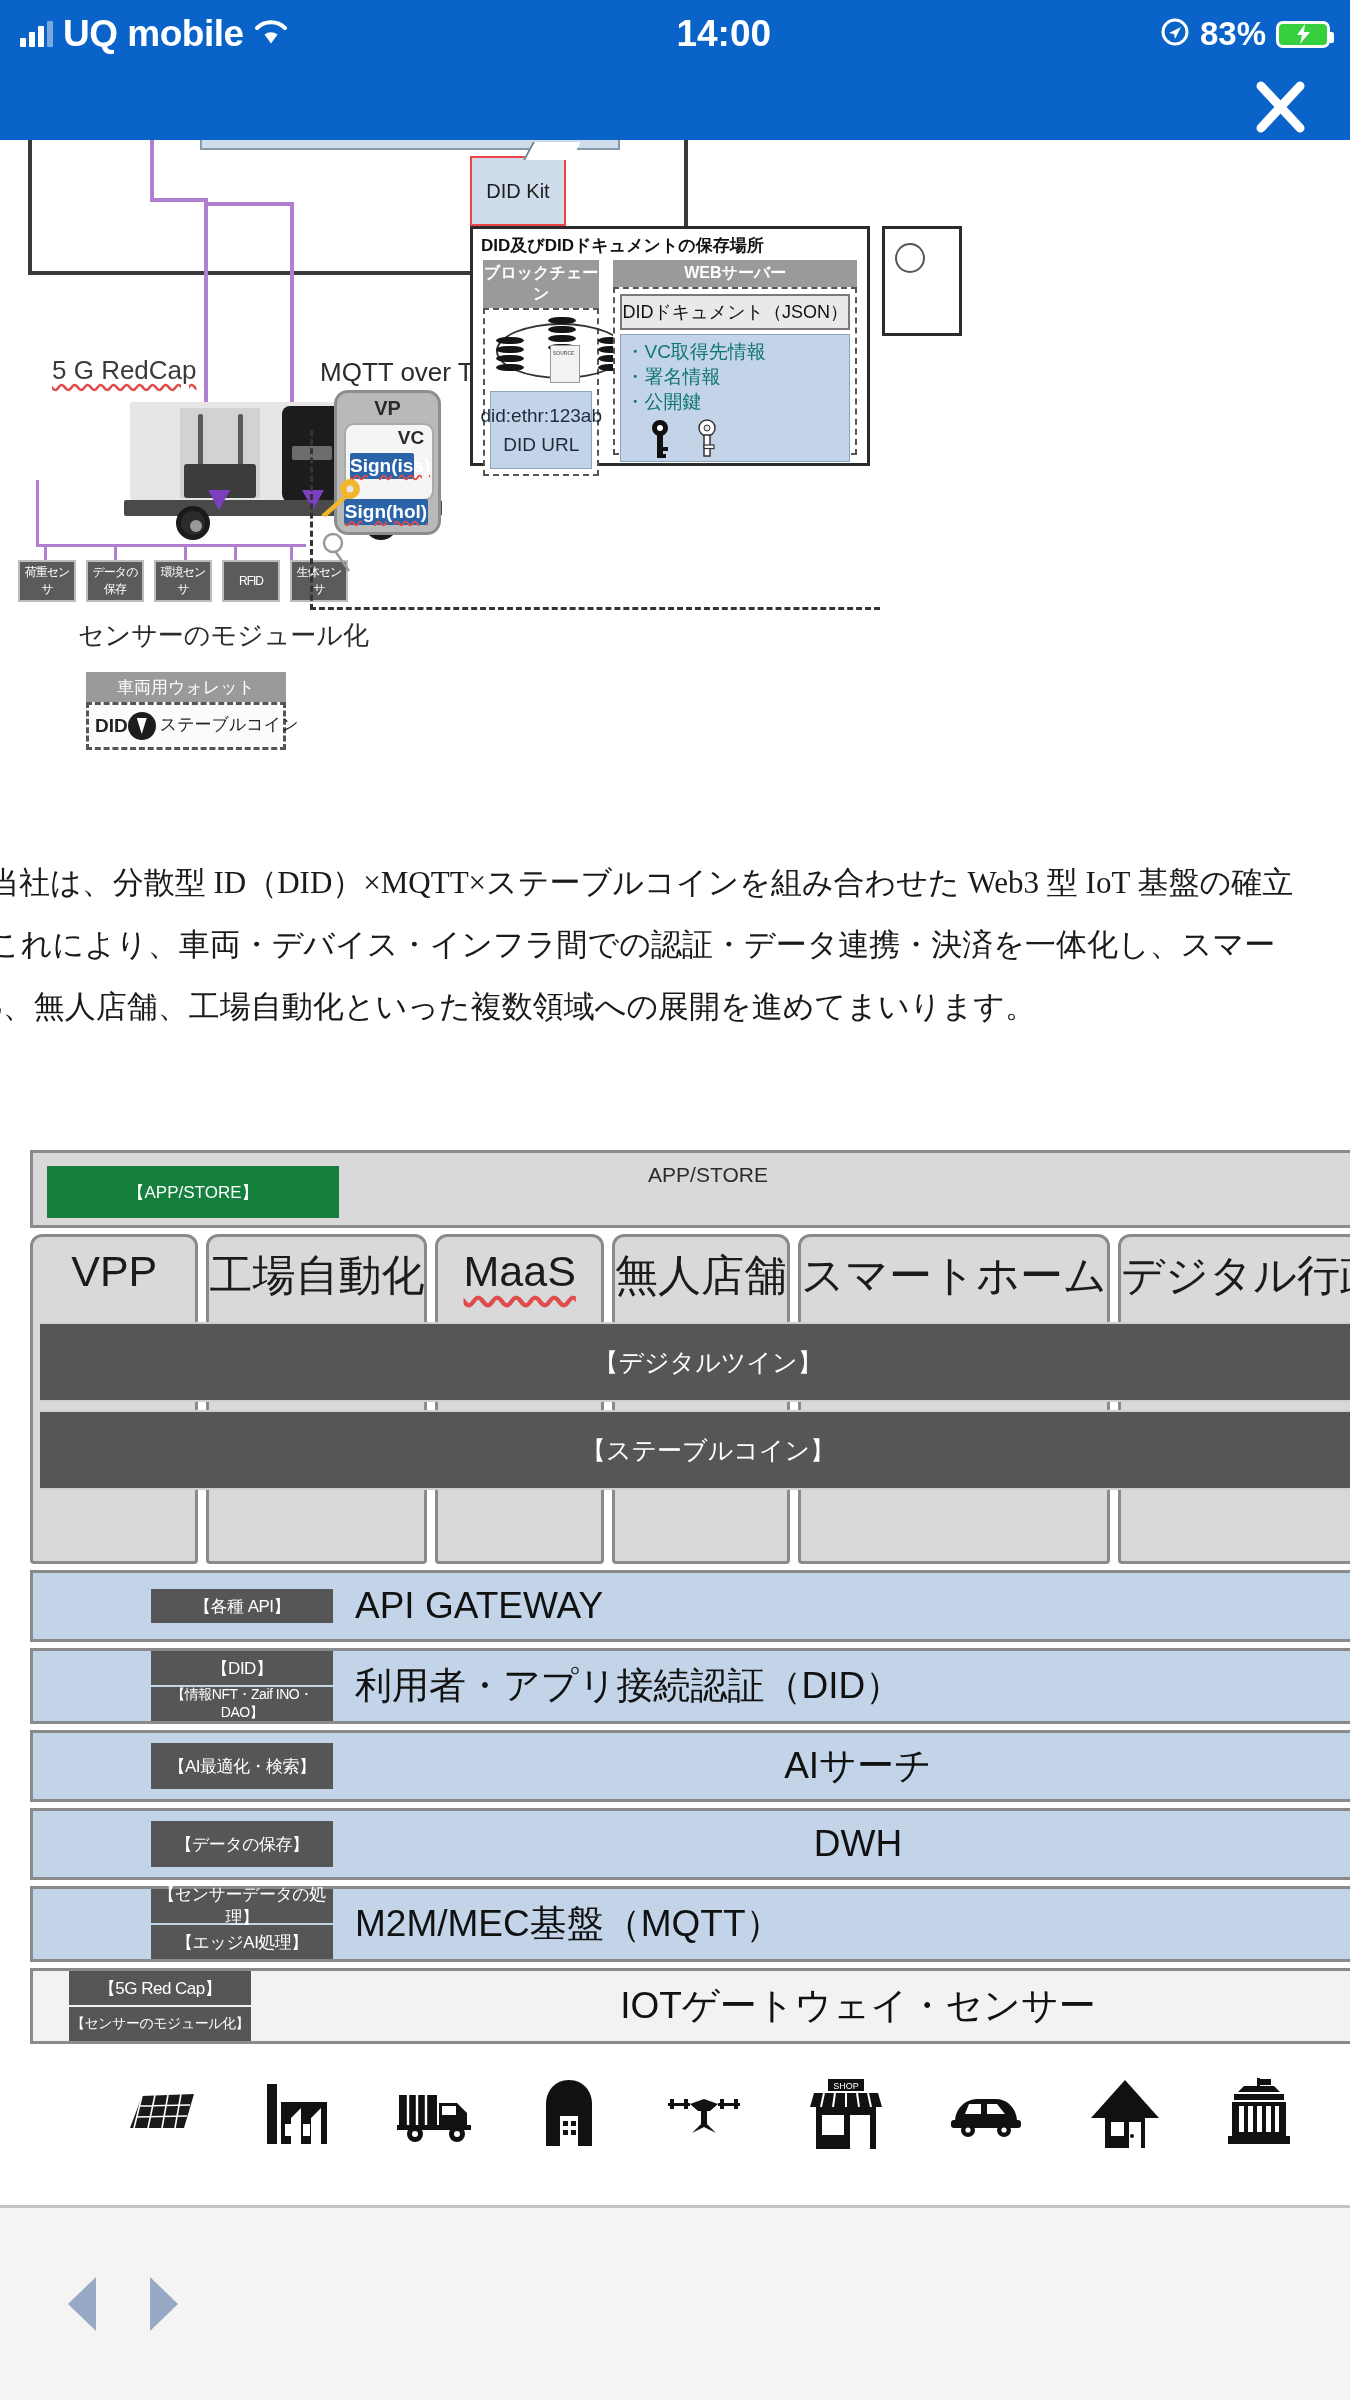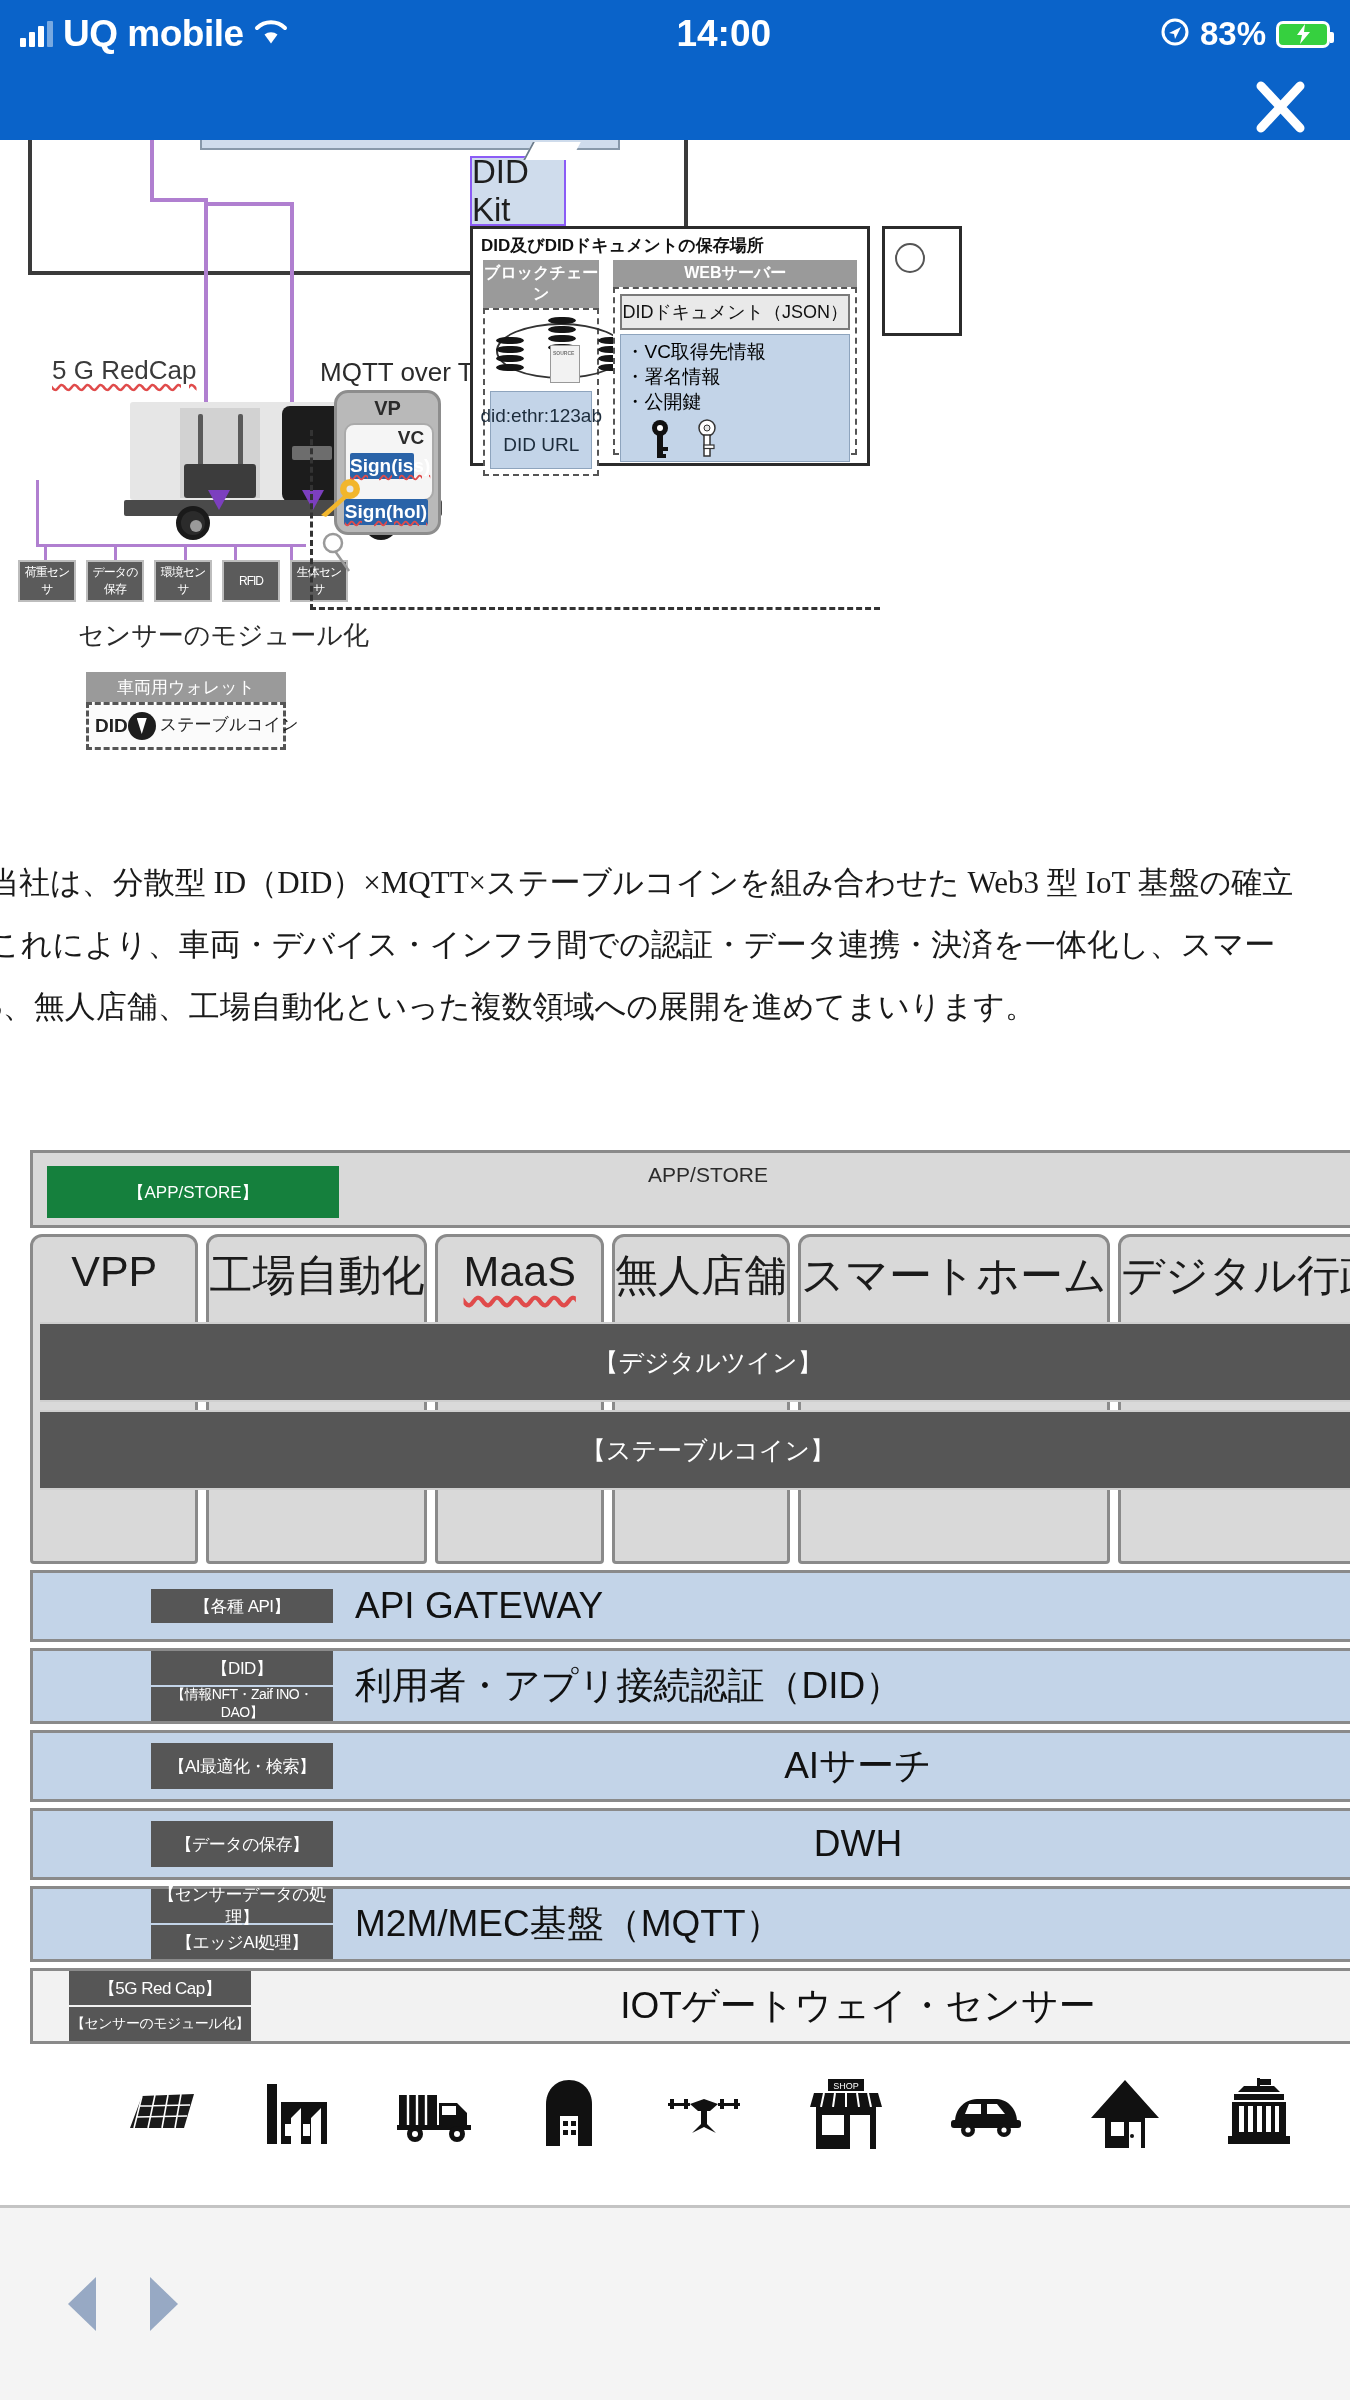--- a/index.html
+++ b/index.html
@@ -125,23 +125,23 @@
 
   
   .dashbox{
     position:absolute; left:310px; top:290px; width:570px; height:180px;
     border-bottom:3px dashed #333; border-left:3px dashed #333;
   }
 
   
   .didkit{
     position:absolute; left:470px; top:16px; width:96px; height:70px;
-    background:#cfdcec; border:2px solid #8b5cf6;
+    background:#cfdcec; border:2px solid #ef4444;
     display:flex; align-items:center; justify-content:center;
-    font-size:33px; color:#1e1e1e;
+    font-size:20px; color:#1e1e1e;
   }
   .didkit:before{
     content:""; position:absolute; left:56px; top:-16px; width:46px; height:18px;
     background:#fff; border-left:2px solid #6b7b8b; transform:skewX(-28deg);
   }
 
   
   .storepanel{
     position:absolute; left:470px; top:86px; width:400px; height:240px;
     border:3px solid #2b2b2b; background:#fff;
@@ -167,21 +167,21 @@
     display:flex; flex-direction:column; align-items:center; justify-content:center; gap:7px;
   }
   .didurl span{ font-size:19px; color:#1c2c3c; }
   .didjson{
     background:#e9e9e9; border:2px solid #7a7a7a; font-size:18px; padding:4px 0; color:#111;
     white-space:nowrap;
   }
   .didbullets{
     background:#c3d4e8; border:1px solid #8ea4bd; margin-top:4px; height:128px; padding:4px 0 0 4px; position:relative;
   }
-  .didbullets div{ font-size:19px; color:#000000; line-height:1.32; }
+  .didbullets div{ font-size:19px; color:#0f766e; line-height:1.32; }
   .kblack{ position:absolute; left:24px; bottom:2px; width:30px;height:40px;}
   .kwhite{ position:absolute; left:72px; bottom:4px; width:28px;height:38px;}
 
   .rightbox{
     position:absolute; left:882px; top:86px; width:80px; height:110px; border:3px solid #2b2b2b; background:#fff;
   }
   .rightbox .circ{ position:absolute; left:10px; top:14px; width:30px;height:30px;border:2px solid #555;border-radius:50%;}
 
   
   .para{

